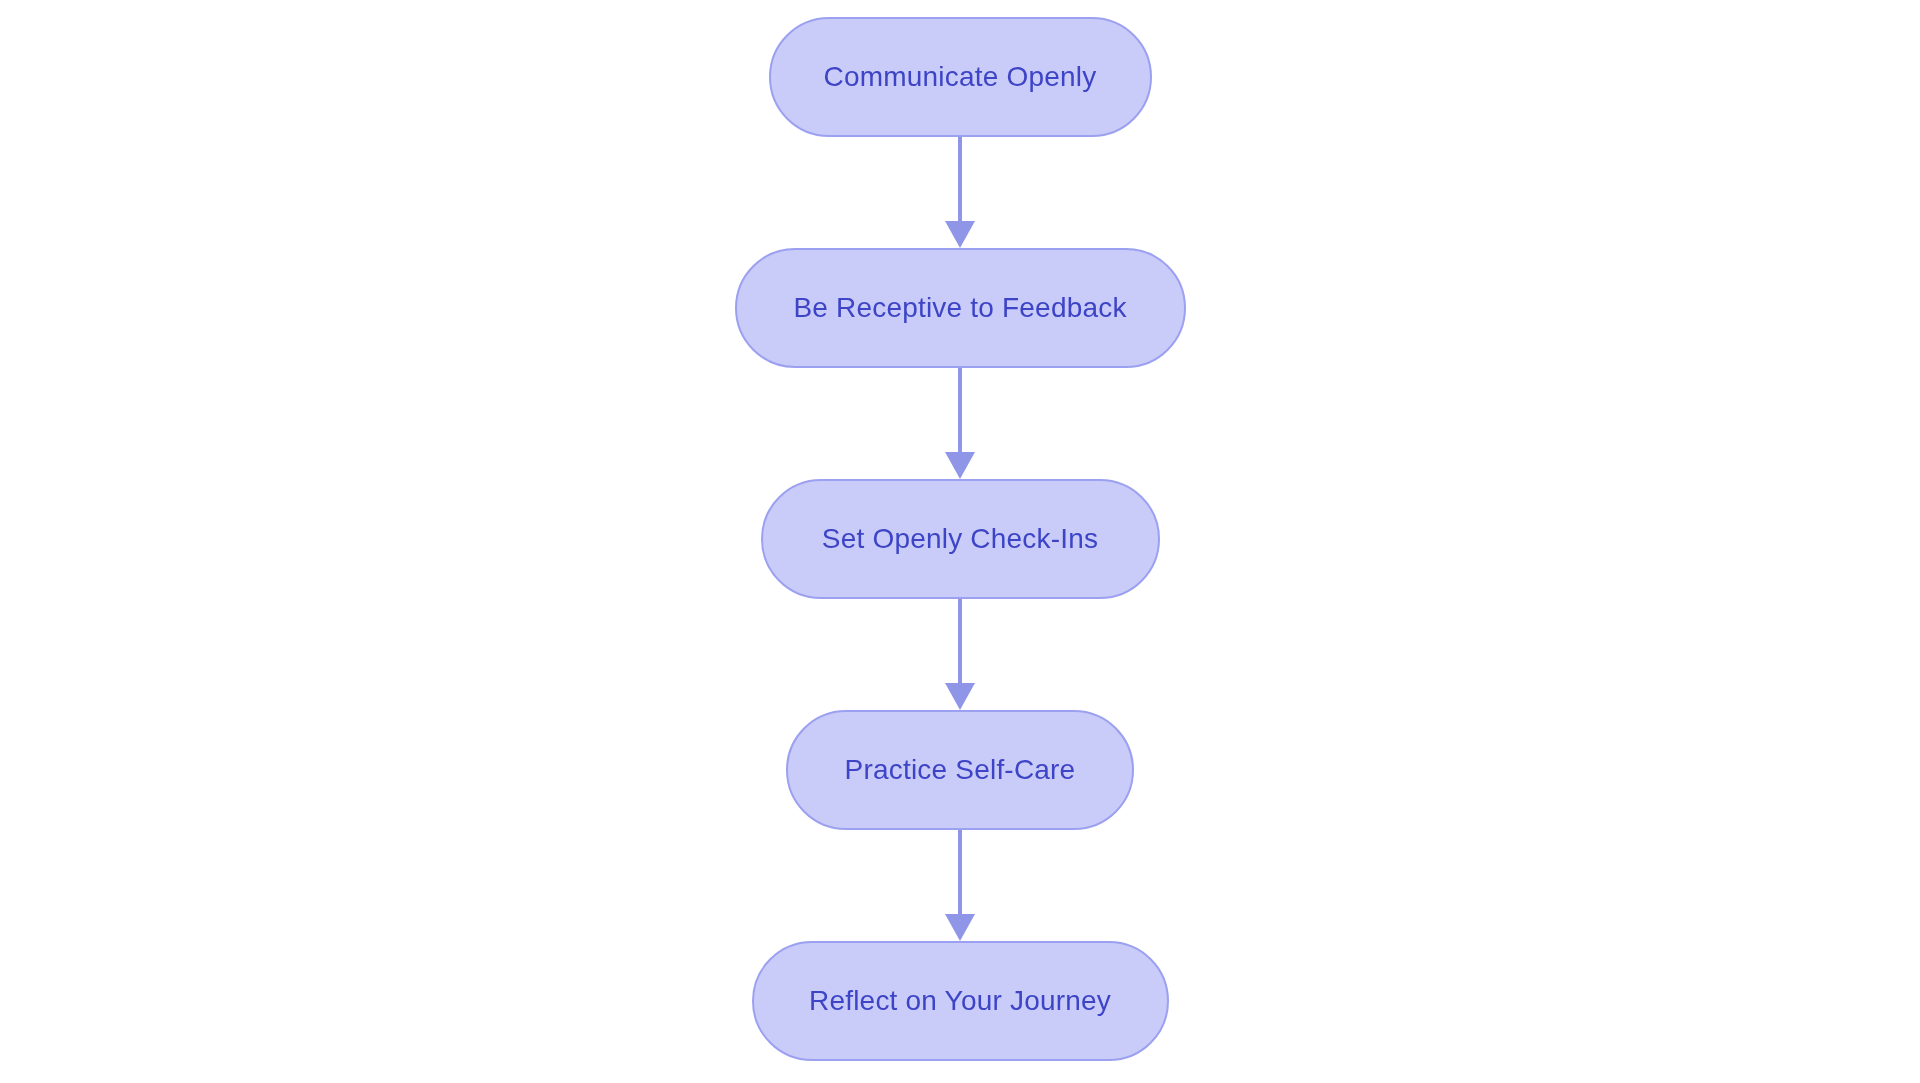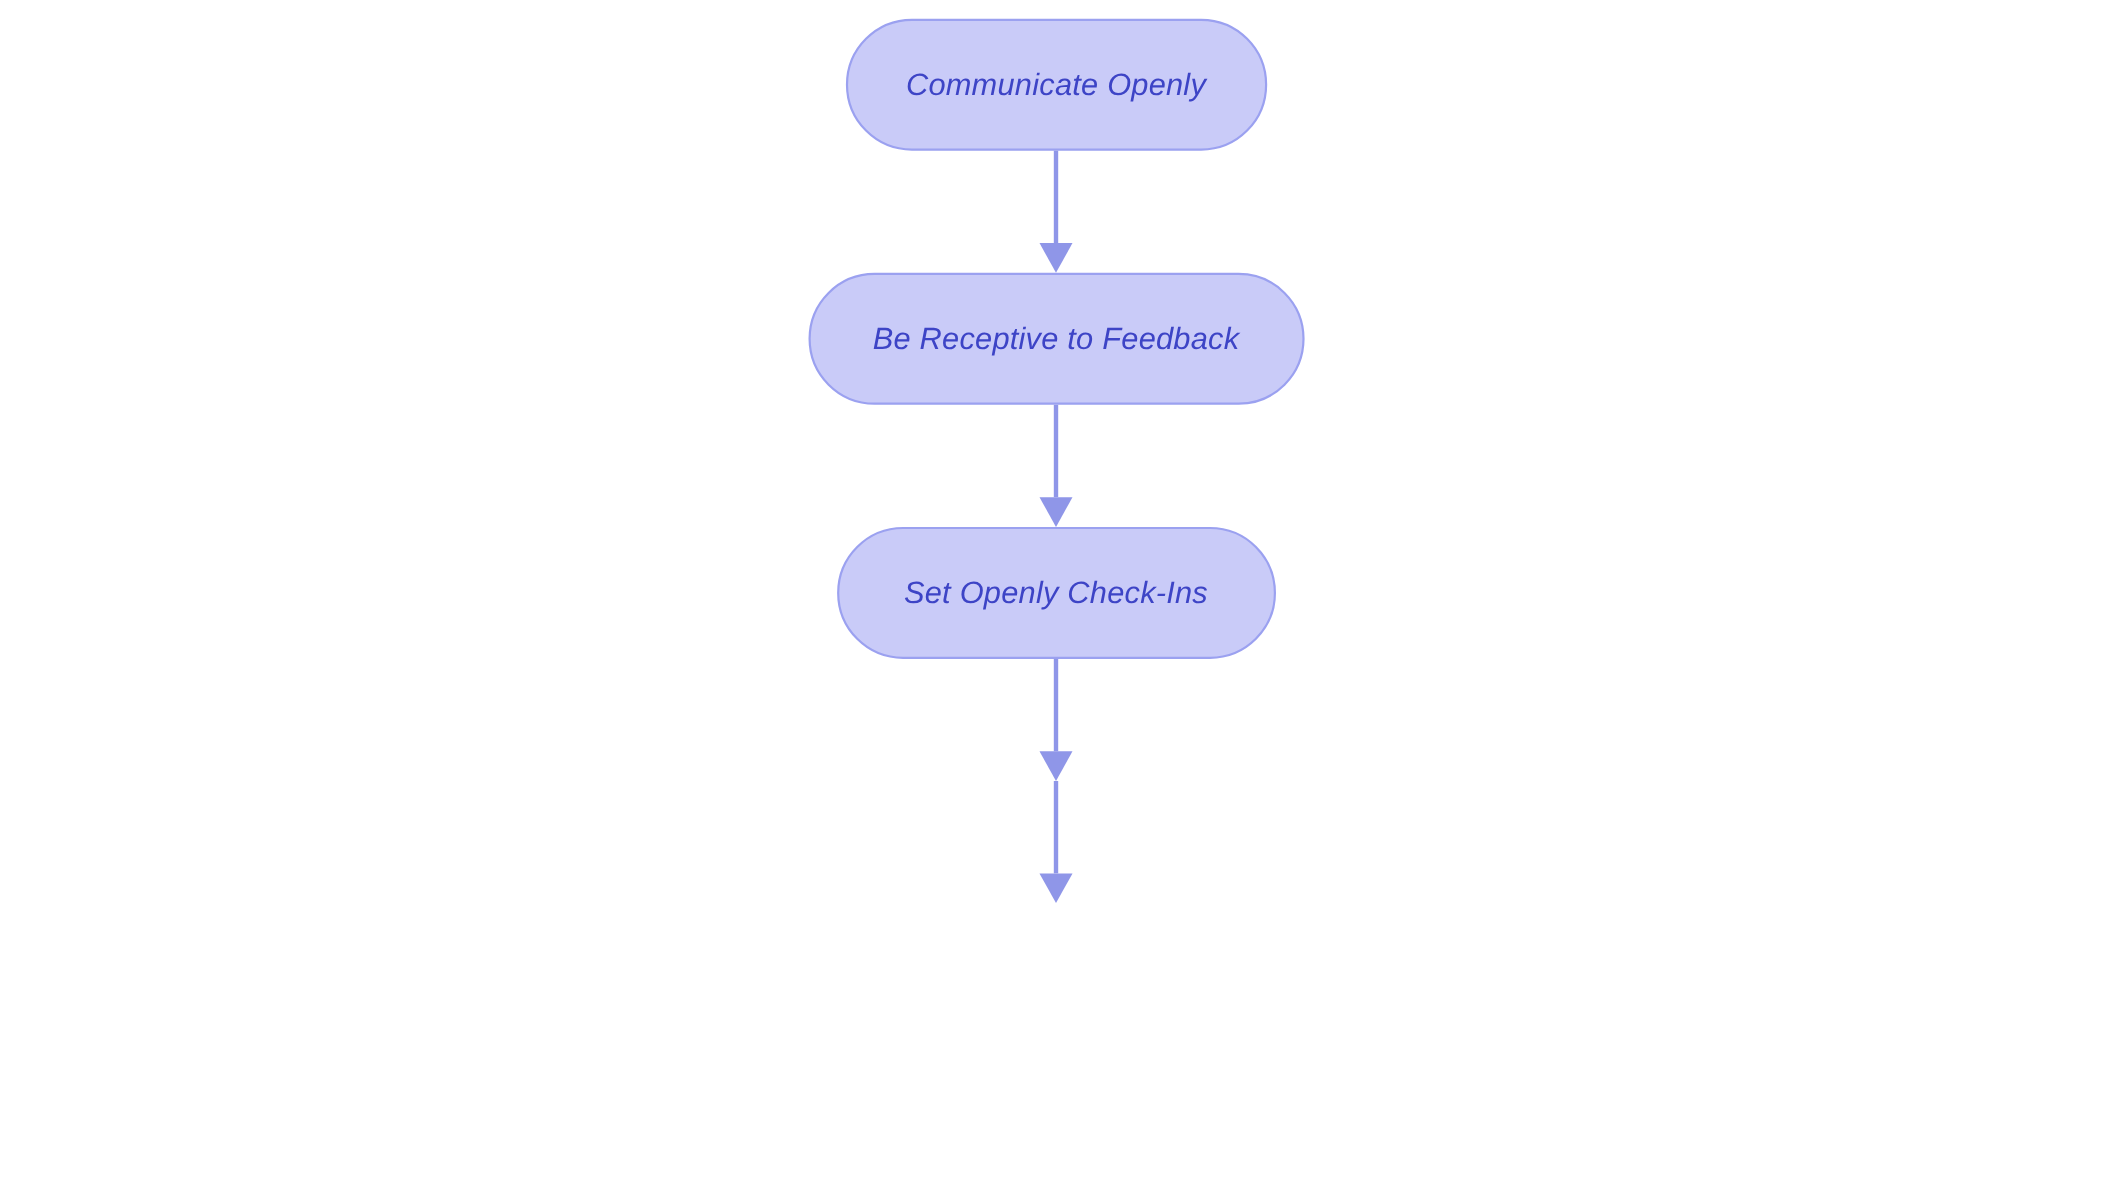--- a/index.html
+++ b/index.html
@@ -23,21 +23,20 @@
 
   .node {
     height: 120px;
     background: #c9cbf8;
     border: 2px solid #9ba1f0;
     border-radius: 60px;
     display: flex;
     align-items: center;
     justify-content: center;
     flex: 0 0 auto;
-    font-style: italic;
   }
 
   .node .label {
     color: #3d44c6;
     font-size: 28px;
     font-weight: 500;
     letter-spacing: 0.2px;
     white-space: nowrap;
     text-align: center;
   }
@@ -96,20 +95,26 @@
 
   <div class="node n3">
     <span class="label">Set Openly Check-Ins</span>
   </div>
 
   <div class="arrow">
     <div class="shaft"></div>
     <div class="head"></div>
   </div>
 
+  <div class="node n4">
+    <span class="label">Practice Self-Care</span>
+  </div>
 
   <div class="arrow">
     <div class="shaft"></div>
     <div class="head"></div>
   </div>
 
+  <div class="node n5">
+    <span class="label">Reflect on Your Journey</span>
+  </div>
 
 </div>
 
 </body></html>

